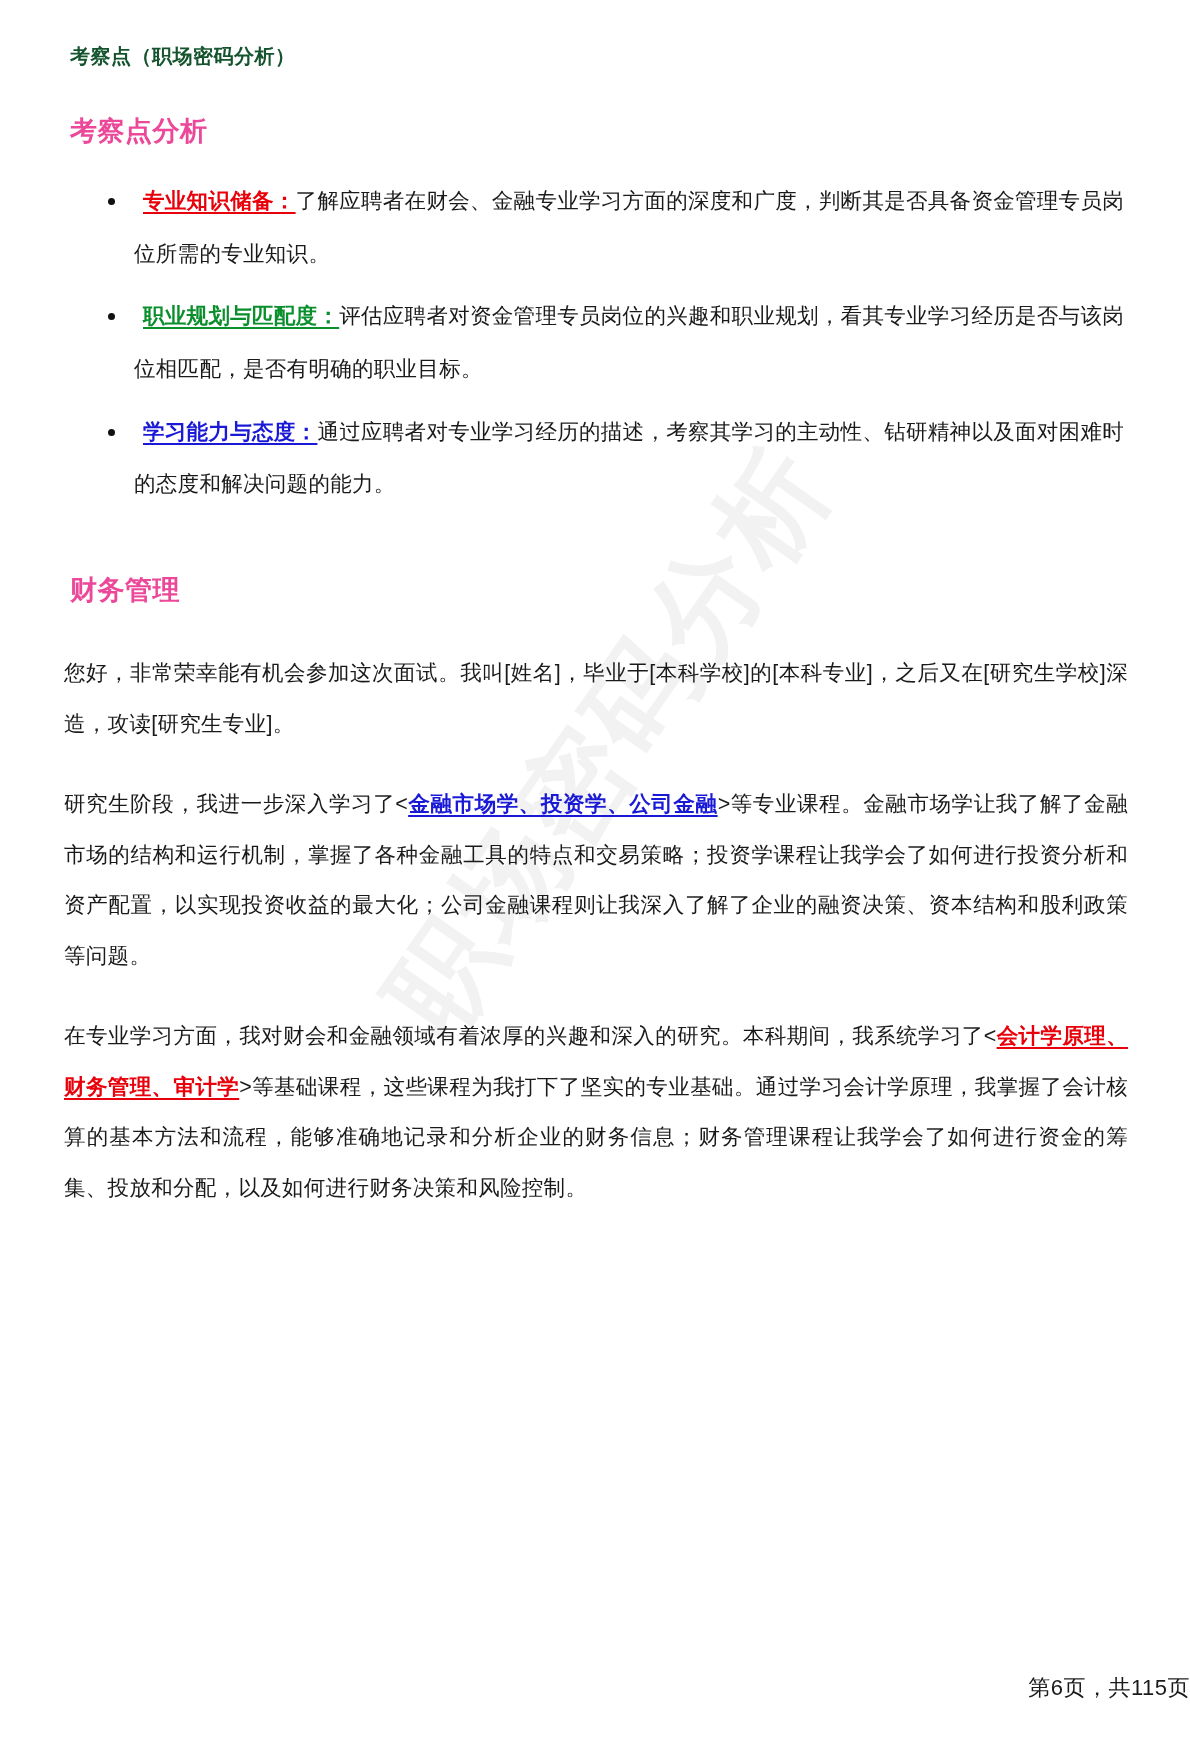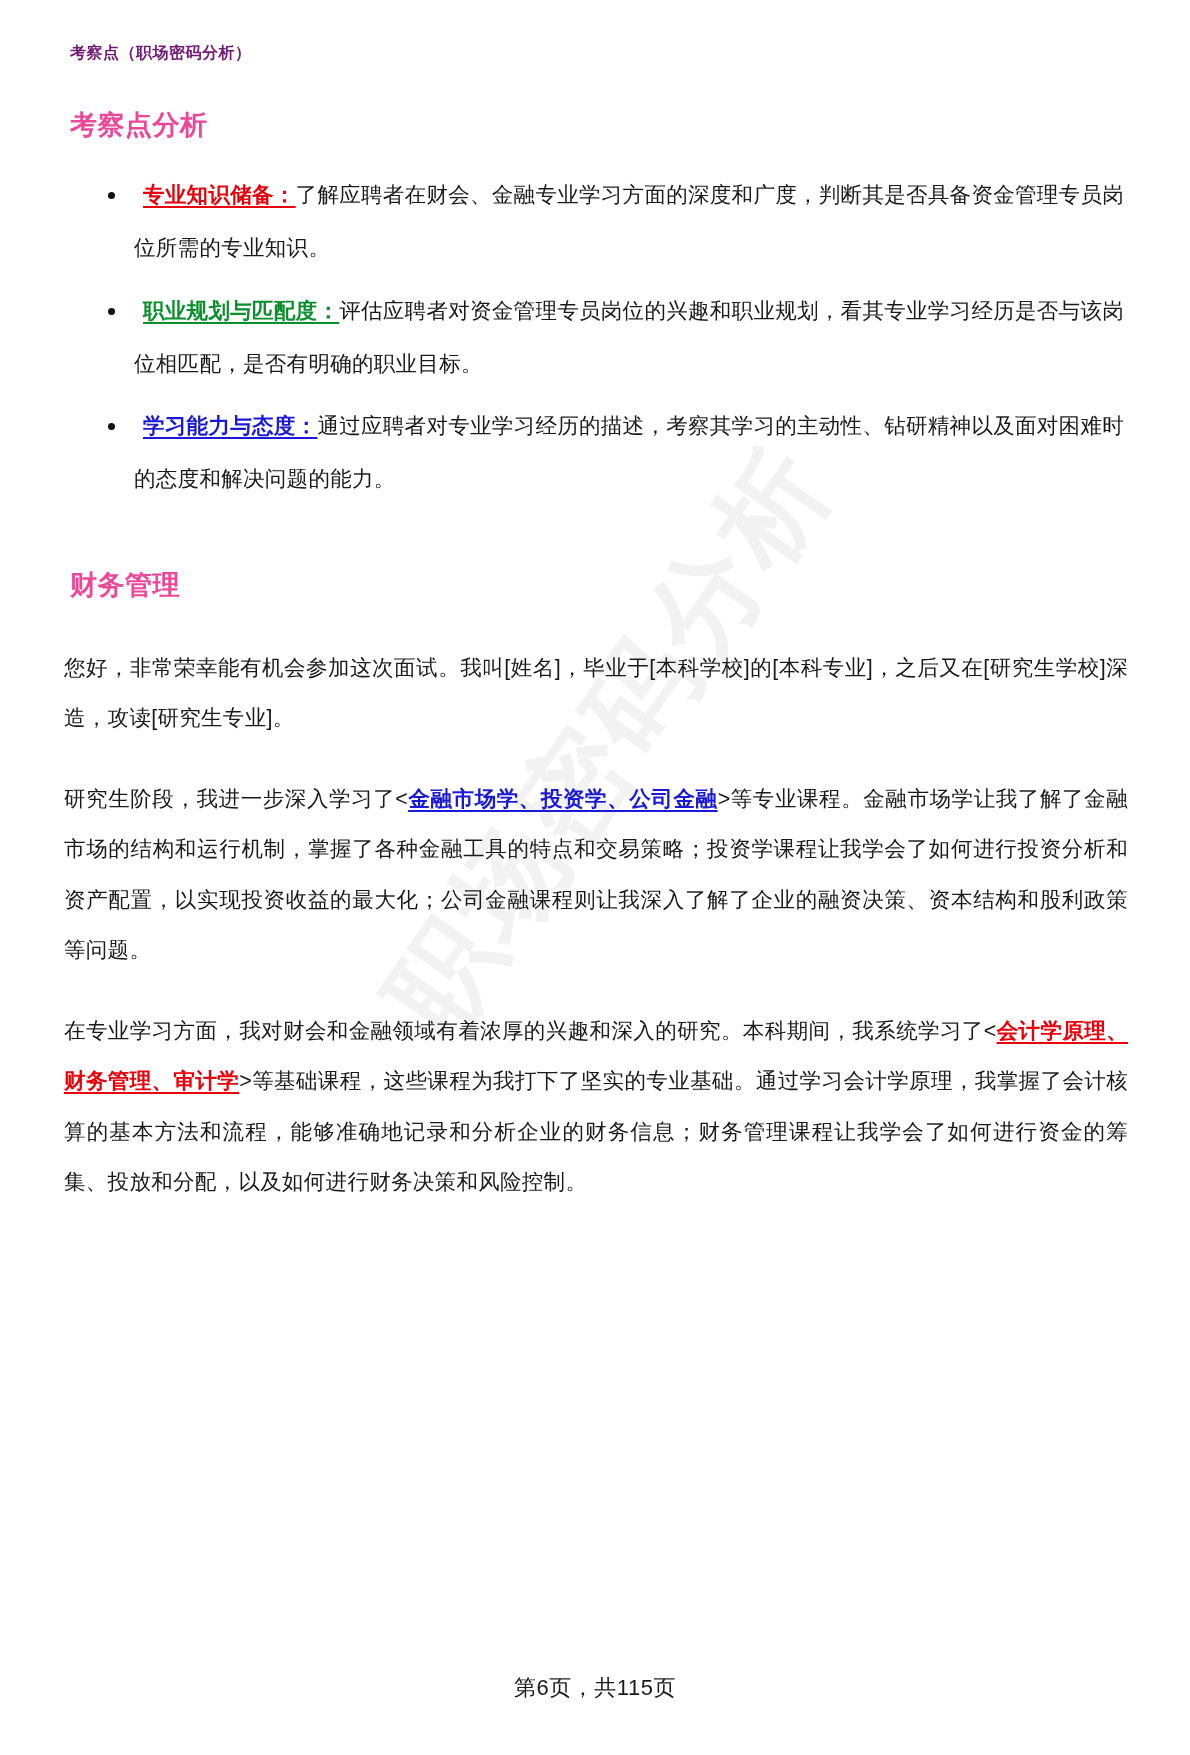--- a/index.html
+++ b/index.html
@@ -42,23 +42,23 @@
     color: #f2f2f2;
     letter-spacing: 6px;
     font-family: "DejaVu Sans", "Liberation Sans", sans-serif;
   }
   .content {
     position: relative;
     z-index: 2;
     padding: 42px 62px 0 62px;
   }
   .doc-title {
-    color: #701a75;
+    color: #14532d;
     font-weight: bold;
-    font-size: 16px;
+    font-size: 20px;
     letter-spacing: 0.5px;
     margin: 0 0 0 8px;
     line-height: 1.4;
   }
   h2.section-heading {
     font-size: 27px;
     font-weight: bold;
     color: #ec4899;
     margin: 44px 0 26px 8px;
     line-height: 1.3;
@@ -118,21 +118,21 @@
   }
   .hl.red { color: #e8000b; }
   .hl.blue { color: #1a1ad6; }
   .hl.green { color: #0a8f2c; }
 
   .footer {
     position: absolute;
     left: 0;
     right: 0;
     bottom: 52px;
-    text-align: center;
+    text-align: right;
     font-size: 22px;
     color: #1a1a1a;
     z-index: 3;
     letter-spacing: 0.5px;
   }
 </style>
 </head>
 <body>
 
 <div class="page">

